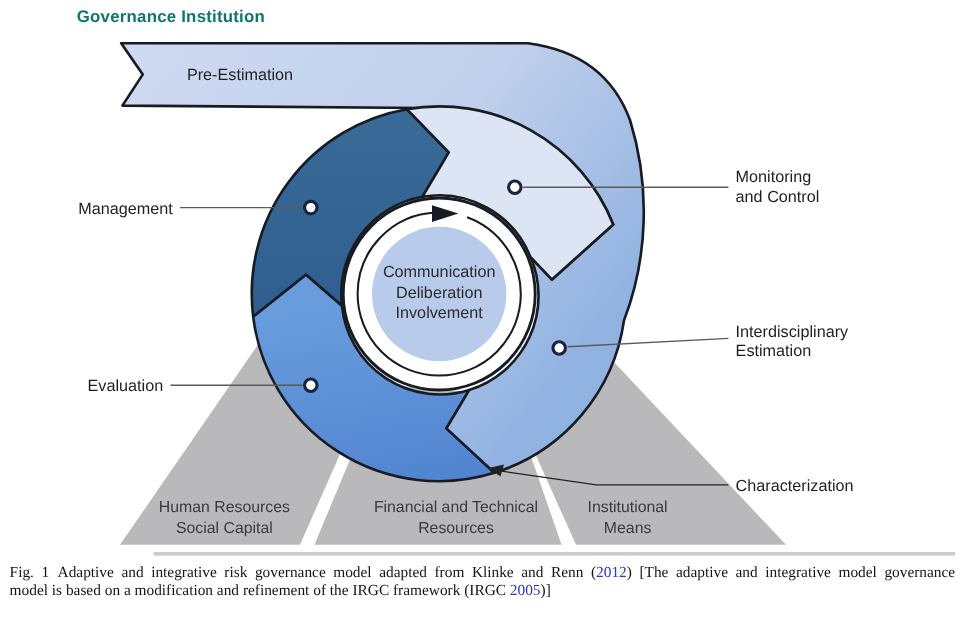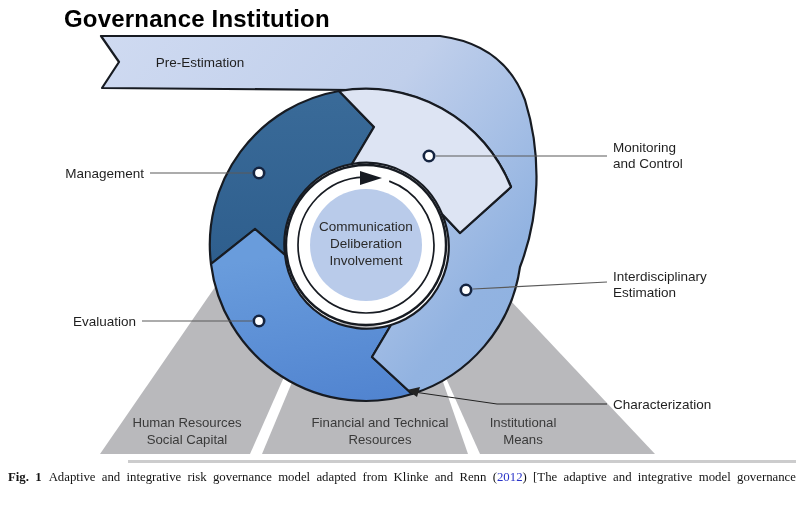--- a/index.html
+++ b/index.html
@@ -1,27 +1,27 @@
 <!DOCTYPE html>
 <html><head>
 <meta charset="utf-8">
 <style>
   html,body{margin:0;padding:0;background:#ffffff;}
   body{width:800px;height:514px;position:relative;overflow:hidden;
        font-family:"Liberation Sans",sans-serif;}
-  .title{position:absolute;left:64px;top:5px;font-size:24px;font-weight:bold;
-         color:#000000;letter-spacing:.2px;}
+  .title{position:absolute;left:64px;top:5px;font-size:14px;font-weight:bold;
+         color:#0f766e;letter-spacing:.2px;}
   .figure-rule{position:absolute;left:128px;top:460px;width:668px;height:3px;
          background:#cccccd;}
   .caption{position:absolute;left:8px;top:470px;width:788px;
          font-family:"Liberation Serif",serif;font-size:12.8px;color:#141414;
          line-height:14.6px;}
   .cap-line1{display:block;text-align:justify;text-align-last:justify;}
   .cap-line2{display:block;text-align:left;}
-  .fig-label{font-weight:bold;padding-right:7px;}
+  .fig-label{font-weight:normal;padding-right:7px;}
   .cite{color:#2b35c8;}
   svg{position:absolute;left:0;top:0;}
   .seg{stroke-width:2.2;stroke-linejoin:round;}
   .lbl{font-size:13.5px;fill:#1f1f1f;}
   .lbl-res{font-size:13.2px;fill:#3a3a3a;}
   .lbl-center{font-size:13.5px;fill:#2a2a2a;}
   .leader{stroke:#5a5a5a;stroke-width:1.2;fill:none;}
   .leader-dark{stroke:#222;stroke-width:1;fill:none;}
   .marker{fill:#ffffff;stroke-width:2.6;}
 </style>
@@ -98,13 +98,14 @@
   <text class="lbl-res" x="380" y="427" text-anchor="middle">Financial and Technical</text>
   <text class="lbl-res" x="380" y="444" text-anchor="middle">Resources</text>
   <text class="lbl-res" x="523" y="427" text-anchor="middle">Institutional</text>
   <text class="lbl-res" x="523" y="444" text-anchor="middle">Means</text>
 </svg>
 
 <div class="figure-rule"></div>
 
 <div class="caption">
   <span class="cap-line1"><b class="fig-label">Fig. 1</b><span>Adaptive and integrative risk governance model adapted from Klinke and Renn (</span><span class="cite">2012</span><span>) [The adaptive and integrative model governance</span></span>
+  <span class="cap-line2"><span>model is based on a modification and refinement of the IRGC framework (IRGC </span><span class="cite">2005</span><span>)]</span></span>
 </div>
 
 </body></html>

